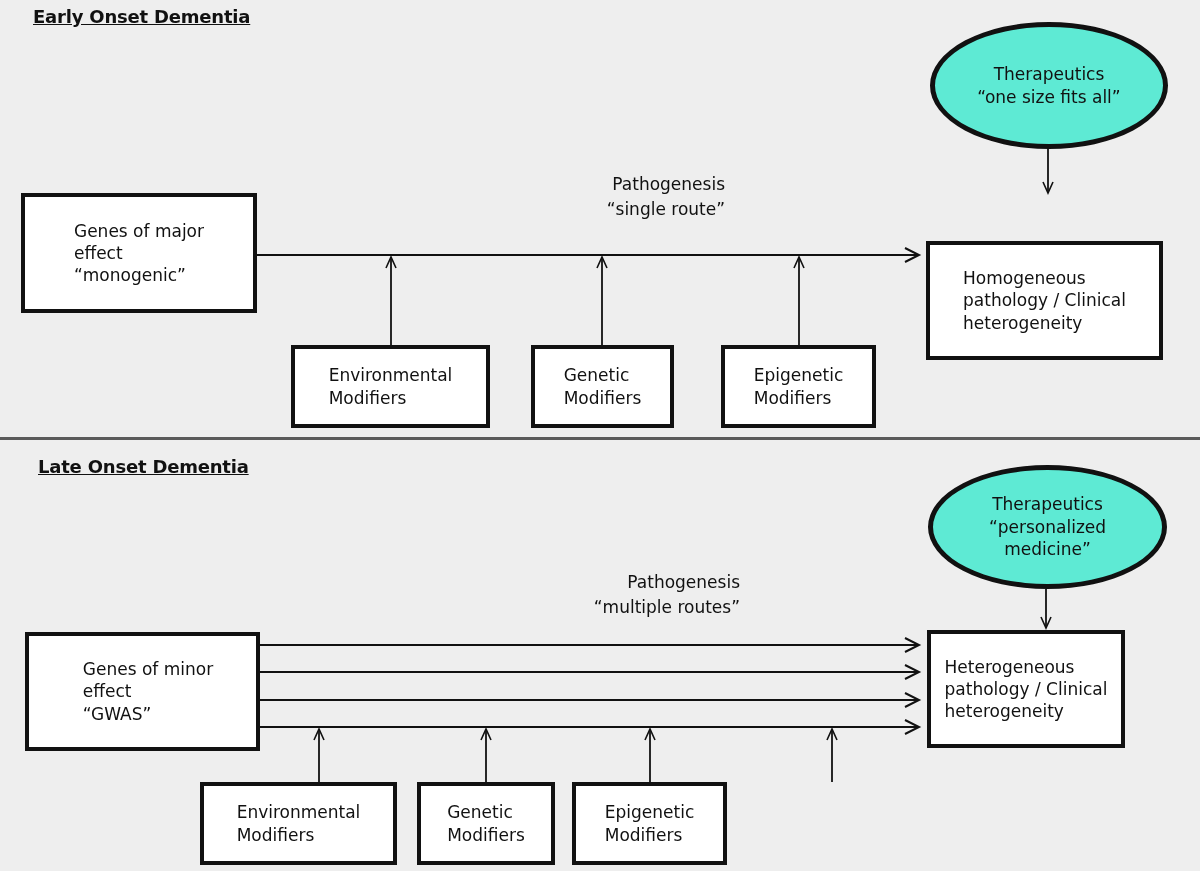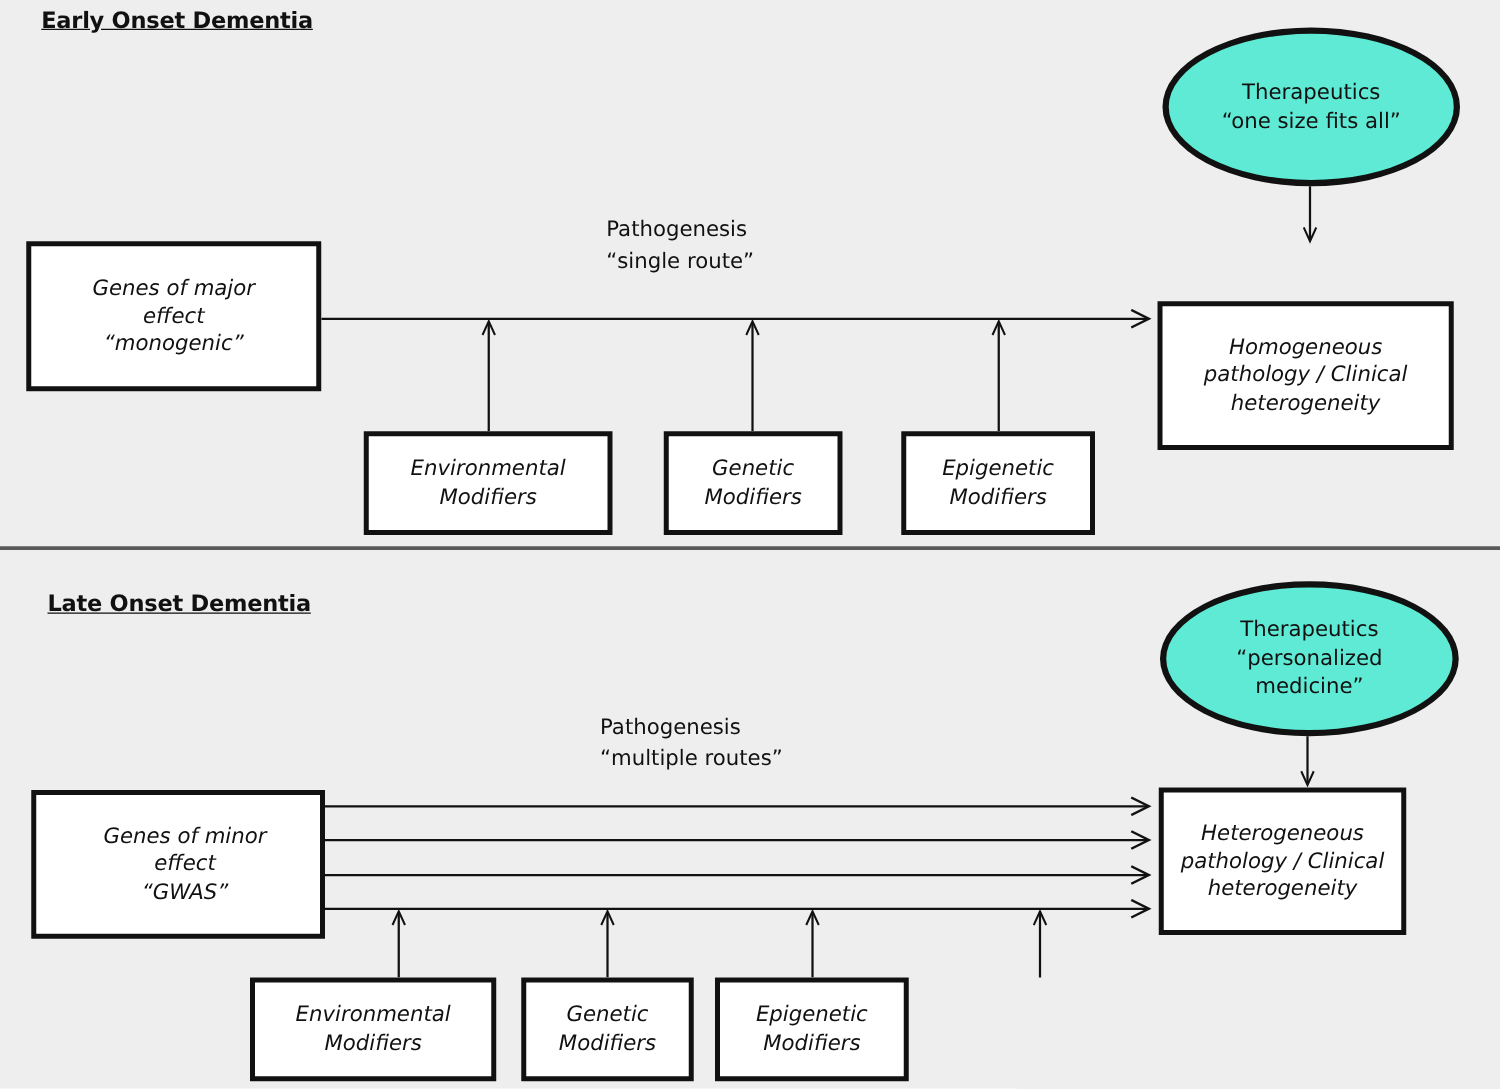--- a/index.html
+++ b/index.html
@@ -33,26 +33,25 @@
     white-space: nowrap;
   }
   .node {
     position: absolute;
     box-sizing: border-box;
     background: #ffffff;
     border: 4px solid #111111;
     display: flex;
     align-items: center;
     justify-content: center;
-    text-align: center;
+    text-align: left;
     color: #111111;
     font-size: 17px;
     line-height: 1.30;
     z-index: 3;
-    font-style: italic;
   }
   .node .label { padding: 0 6px; }
   .ellipse-node {
     position: absolute;
     box-sizing: border-box;
     background: #5eead4;
     border: 5px solid #111111;
     border-radius: 50%;
     display: flex;
     align-items: center;
@@ -61,21 +60,21 @@
     color: #111111;
     font-size: 17px;
     line-height: 1.32;
     z-index: 3;
   }
   .free-label {
     position: absolute;
     color: #111111;
     font-size: 17px;
     line-height: 1.45;
-    text-align: left;
+    text-align: right;
     white-space: pre-line;
     z-index: 2;
   }
   .divider {
     position: absolute;
     left: 0;
     width: 1200px;
     height: 3px;
     background: #5a5a5a;
     z-index: 1;
@@ -177,21 +176,21 @@
 Modifiers</span>
   </div>
 
   <div class="node" style="left:721px; top:345px; width:155px; height:83px;">
     <span class="label" style="white-space:pre-line;">Epigenetic
 Modifiers</span>
   </div>
 
   <div class="divider" style="top:437px;"></div>
 
-  <div class="panel-title" style="left:38px; top:473px;">Late Onset Dementia</div>
+  <div class="panel-title" style="left:38px; top:456px;">Late Onset Dementia</div>
 
   <div class="node" style="left:25px; top:632px; width:235px; height:119px;padding-left:11px;">
     <span class="label" style="white-space:pre-line;">Genes of minor
 effect
 “GWAS”</span>
   </div>
 
   <div class="free-label" style="left:480px; top:570px; width:260px;">Pathogenesis
 “multiple routes”</div>
 

